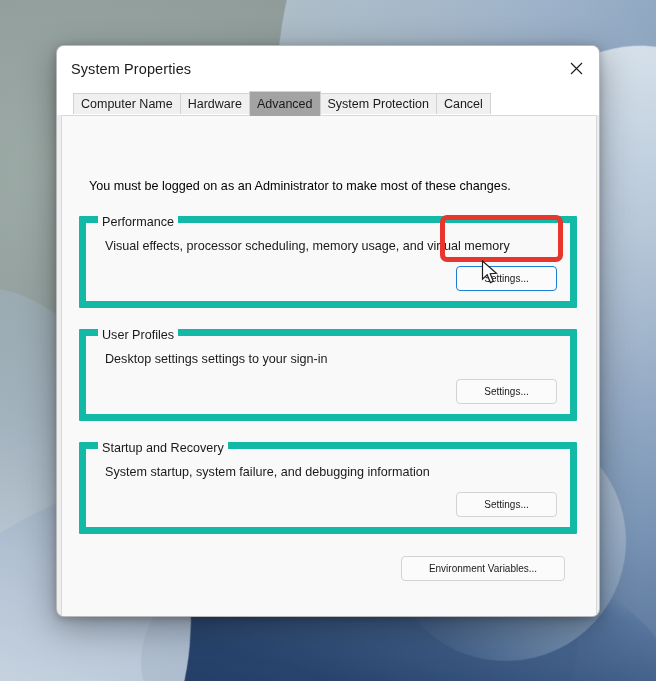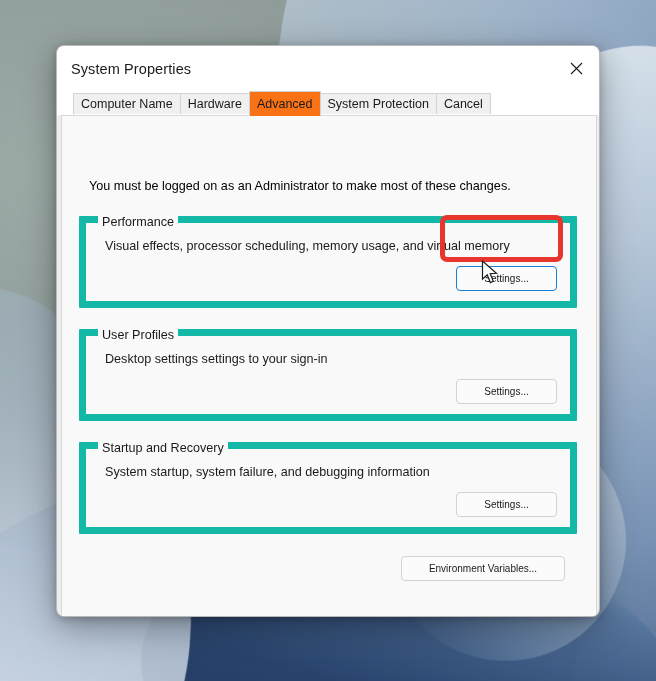--- a/index.html
+++ b/index.html
@@ -137,21 +137,21 @@
     font-size: 12.5px;
     color: #1a1a1a;
     background: #f0f0f0;
     border: 1px solid #d2d2d2;
     border-bottom: none;
     margin-right: -1px;
     white-space: nowrap;
     cursor: default;
   }
   .tab.selected {
-    background: #f97316;
+    background: #a3a3a3;
     height: 25px;
     line-height: 24px;
     border-color: #d2d2d2;
     position: relative;
     z-index: 3;
     margin-bottom: 0;
   }
 
   
   .tabpanel {

